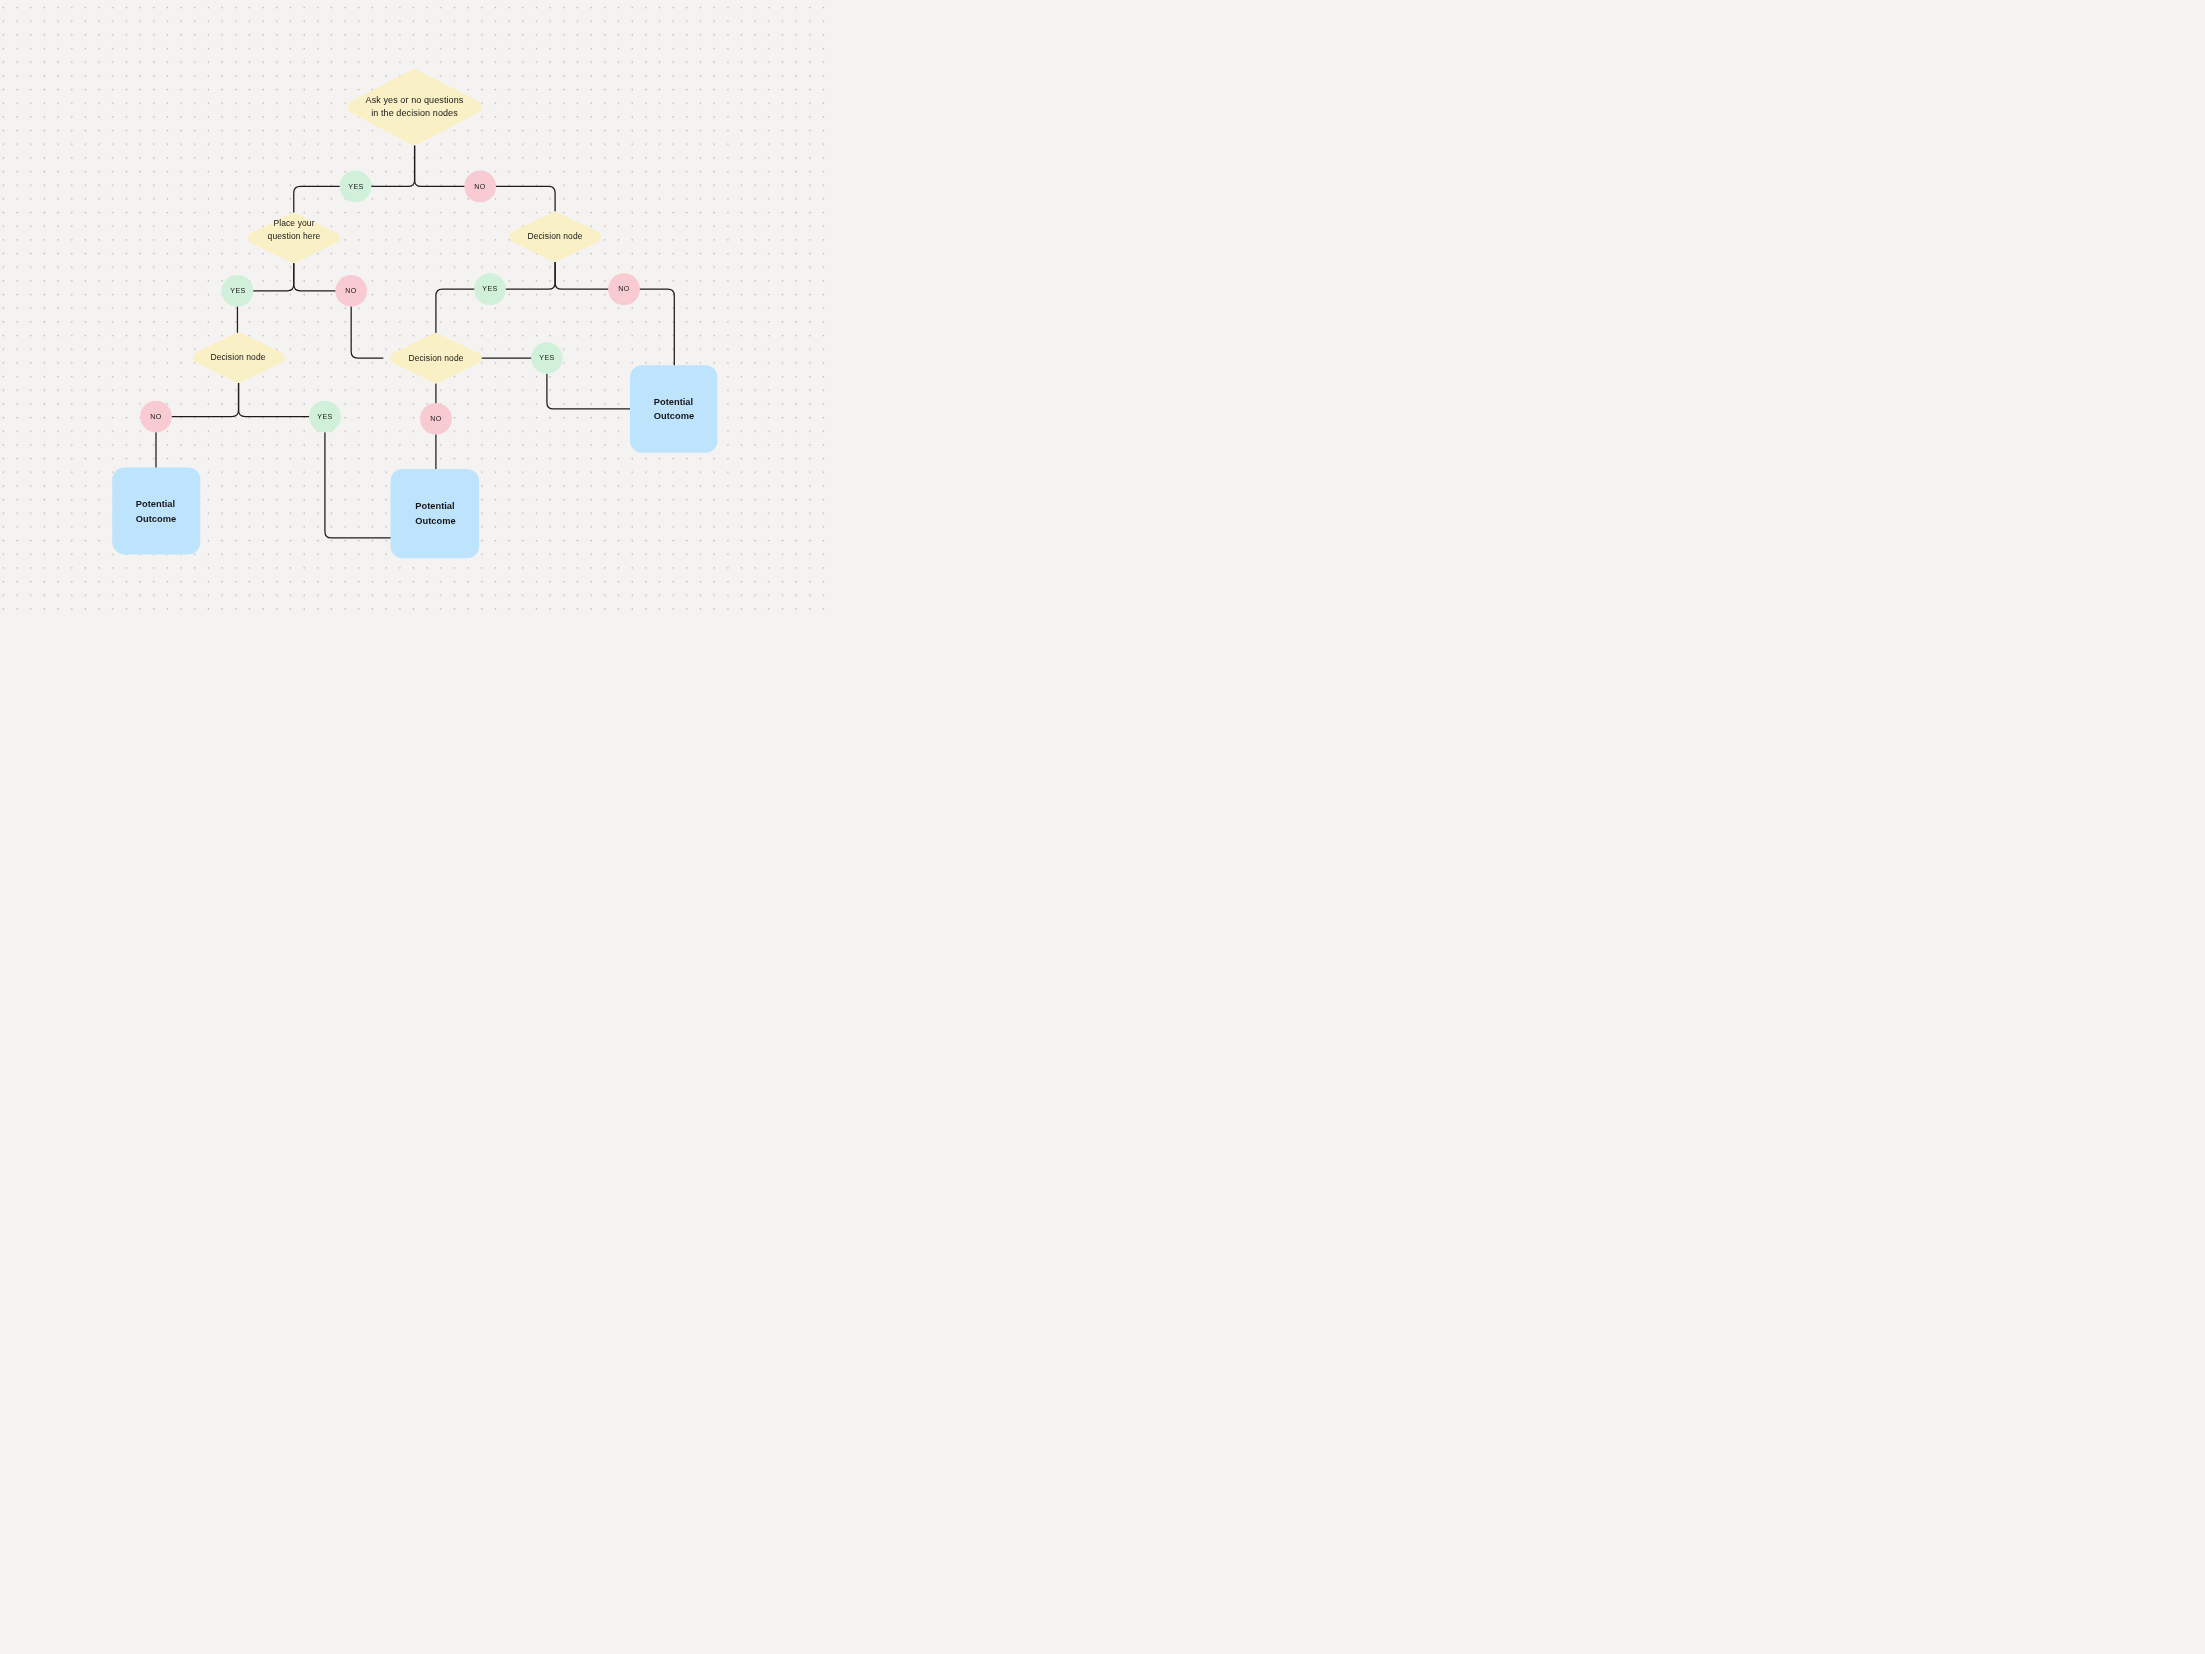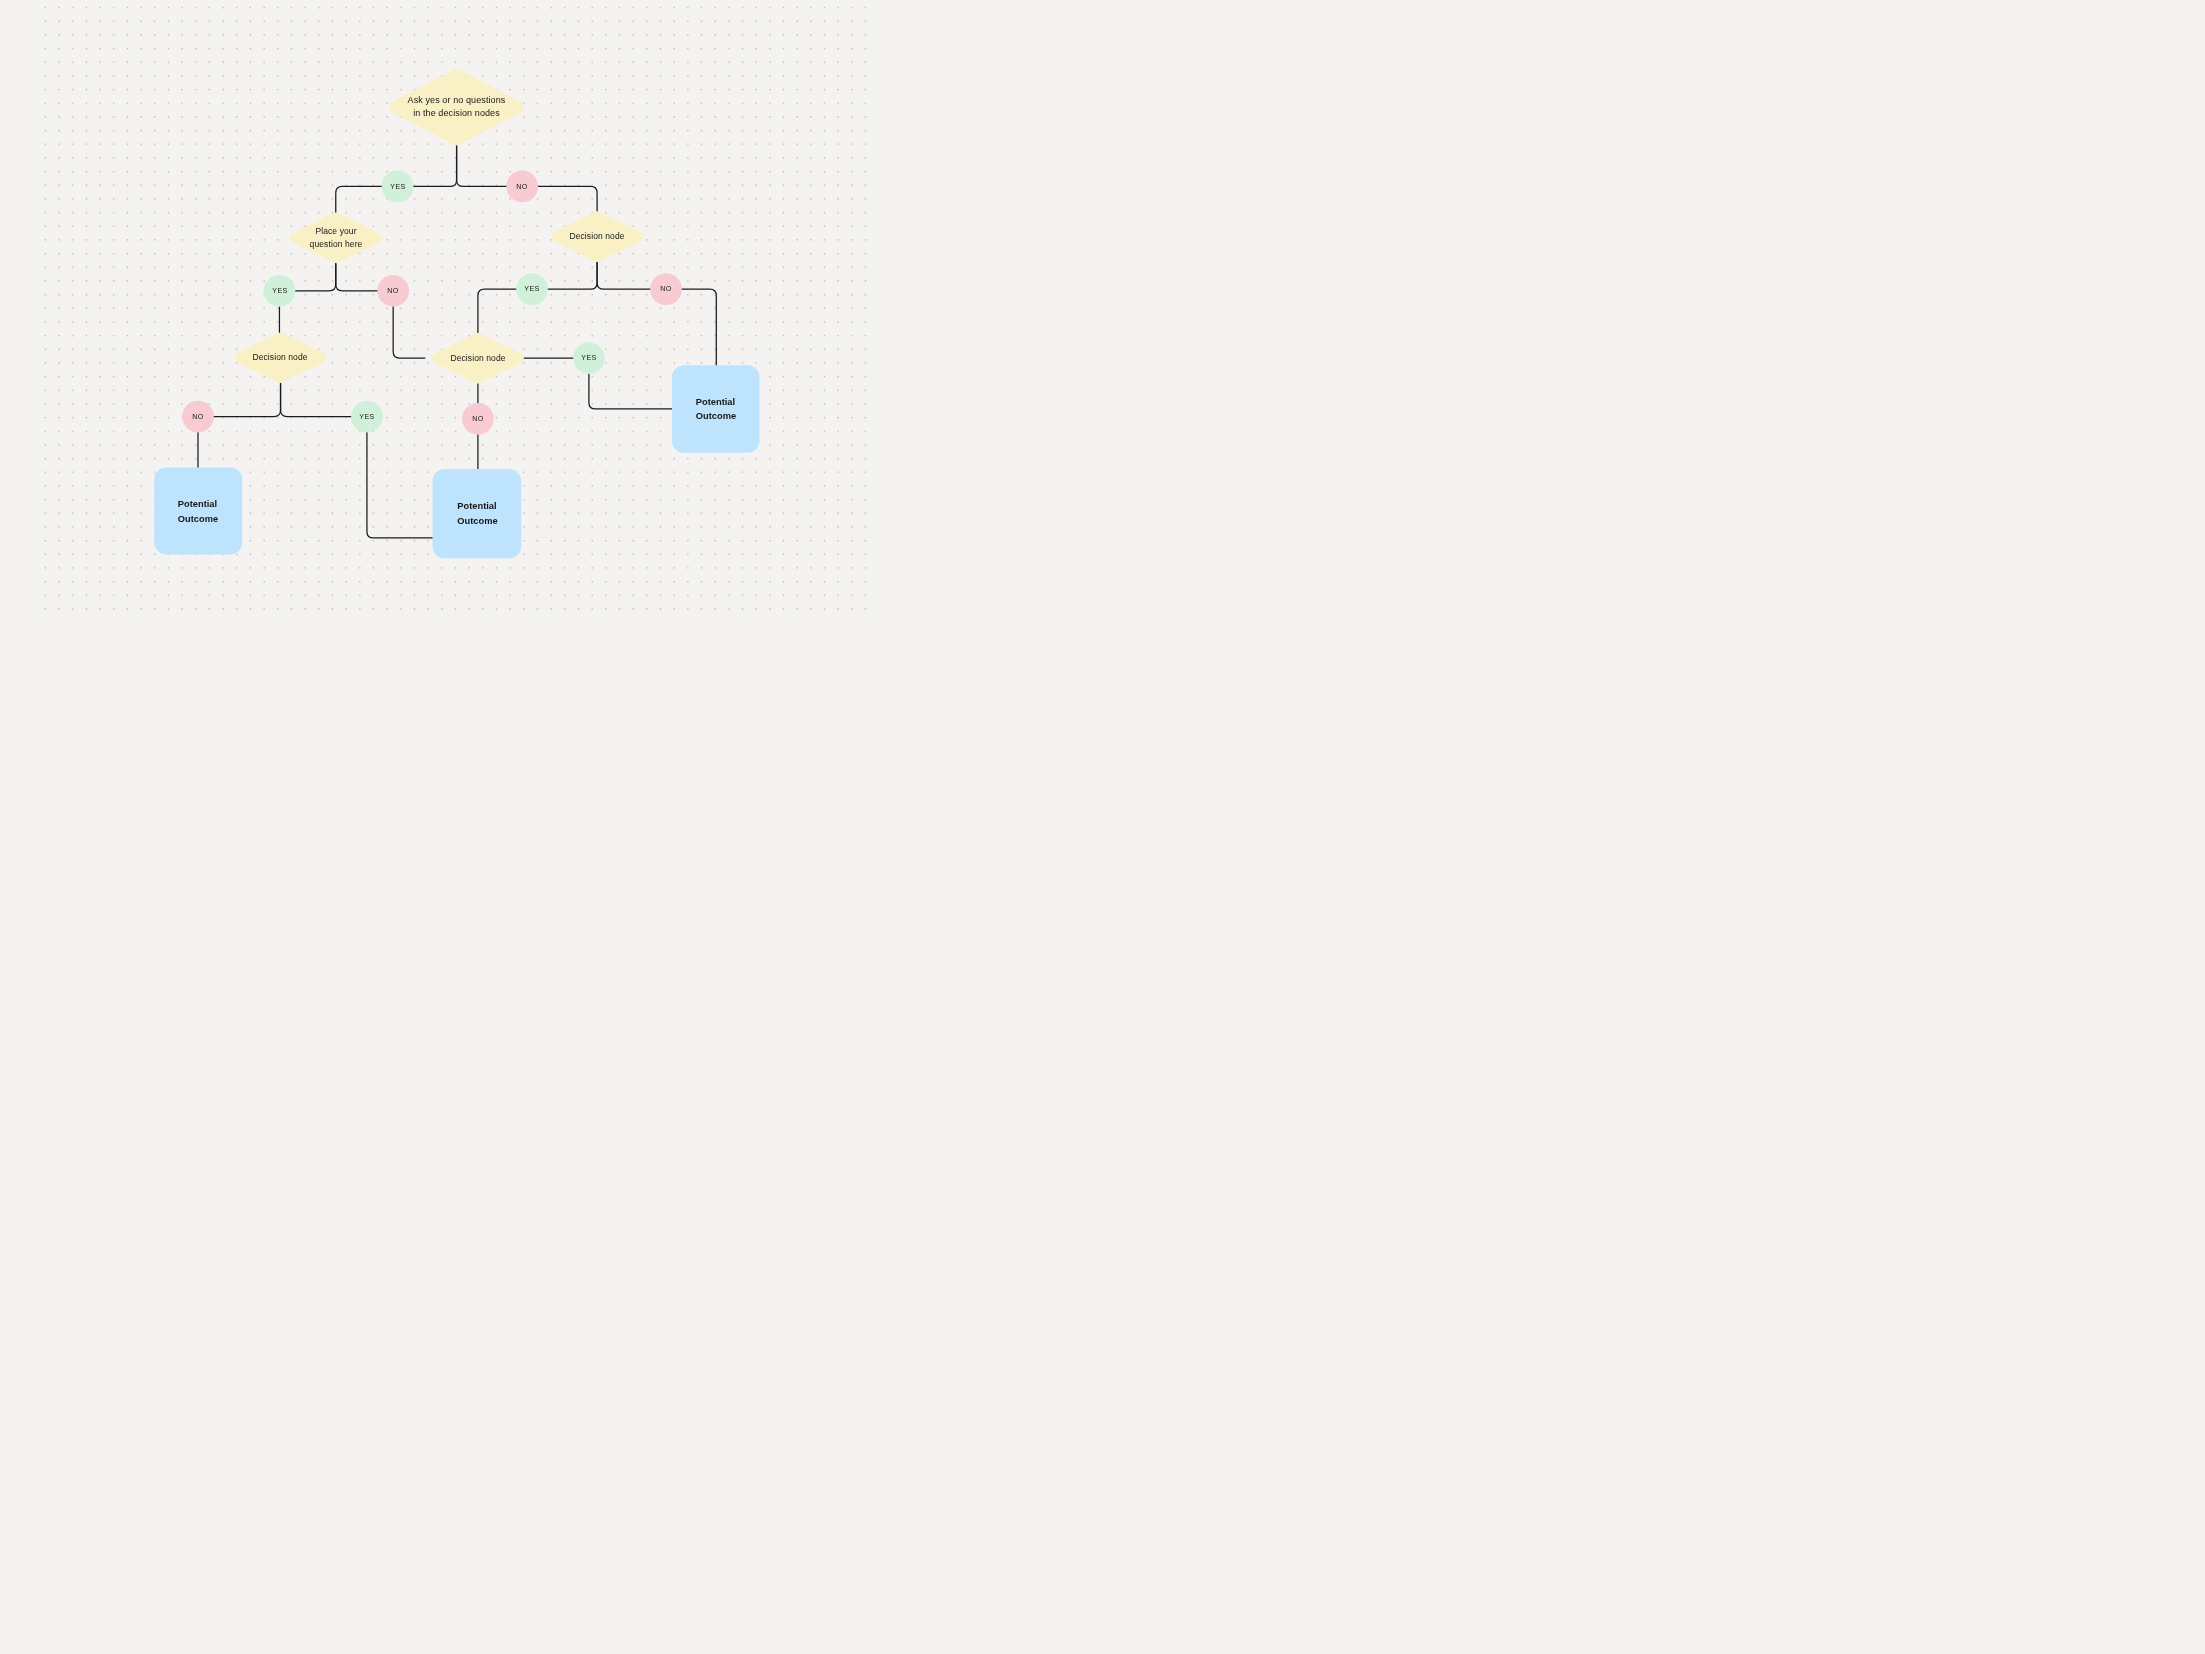--- a/index.html
+++ b/index.html
@@ -1,21 +1,20 @@
 <!DOCTYPE html>
 <html style="font-size:8.8px"><head>
 <meta charset="utf-8">
 <style>
   html,body{margin:0;padding:0;background:#F4F3F1;}
   .board{
     position:relative;
     width:827px;height:620px;
     overflow:hidden;
     font-family:"Liberation Sans", sans-serif;
-    margin-left:42px;
   }
   .layer{position:absolute;left:0;top:0;width:827px;height:620px;}
   .lbl{
     position:absolute;display:flex;align-items:center;justify-content:center;
     text-align:center;color:#161616;white-space:pre-line;pointer-events:none;
   }
   .root-lbl{font-size:9px;line-height:1.5;letter-spacing:0.1px;}
   .diamond-lbl{font-size:8.5px;line-height:1.5;letter-spacing:0.1px;}
   .pill-lbl{font-weight:normal;font-size:7.1px;letter-spacing:0.4px;}
   .box-lbl{font-weight:bold;font-size:9.3px;line-height:1.55;text-align:left;border-radius:21px;}
@@ -72,21 +71,21 @@
     <circle cx="896" cy="529" r="29" fill="#D0F0DA"></circle>
     <circle cx="1141" cy="529" r="29" fill="#F8CAD1"></circle>
     <circle cx="285" cy="762" r="29" fill="#F8CAD1"></circle>
     <circle cx="594" cy="762" r="29" fill="#D0F0DA"></circle>
     <circle cx="1000" cy="655" r="29" fill="#D0F0DA"></circle>
     <circle cx="797" cy="766" r="29" fill="#F8CAD1"></circle>
   </svg>
 
   <div class="lbl root-lbl" style="left:340px;top:68px;width:149px;height:78px;">Ask yes or no questions
 in the decision nodes</div>
-  <div class="lbl diamond-lbl" style="left:241px;top:212px;width:106px;height:51px;">Place your
+  <div class="lbl diamond-lbl" style="left:241px;top:204px;width:106px;height:51px;">Place your
 question here</div>
   <div class="lbl diamond-lbl" style="left:502px;top:211px;width:106px;height:51px;">Decision node</div>
   <div class="lbl diamond-lbl" style="left:185px;top:332px;width:106px;height:51px;">Decision node</div>
   <div class="lbl diamond-lbl" style="left:383px;top:333px;width:106px;height:51px;">Decision node</div>
 
   <div class="lbl pill-lbl" style="left:340px;top:171px;width:32px;height:32px;">YES</div>
   <div class="lbl pill-lbl" style="left:464px;top:171px;width:32px;height:32px;">NO</div>
   <div class="lbl pill-lbl" style="left:222px;top:275px;width:32px;height:32px;">YES</div>
   <div class="lbl pill-lbl" style="left:335px;top:275px;width:32px;height:32px;">NO</div>
   <div class="lbl pill-lbl" style="left:474px;top:273px;width:32px;height:32px;">YES</div>

